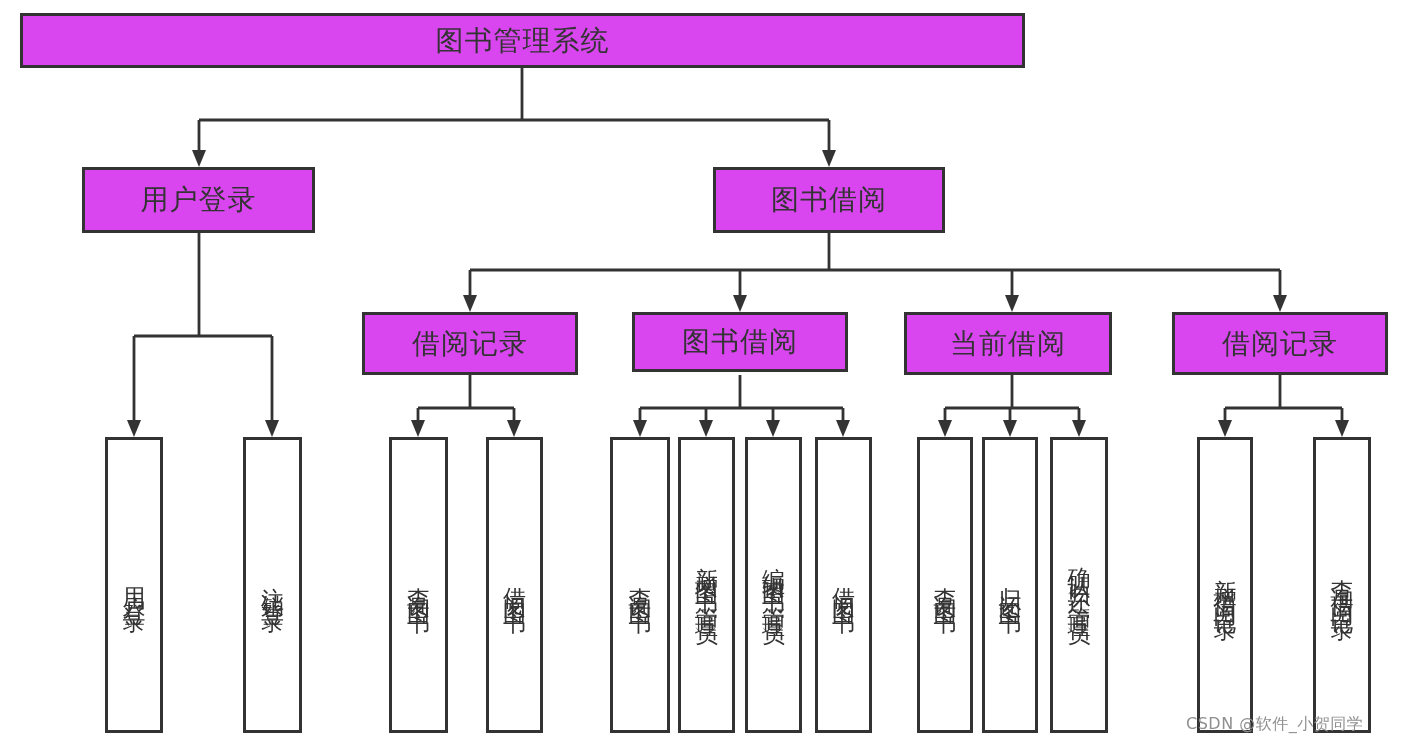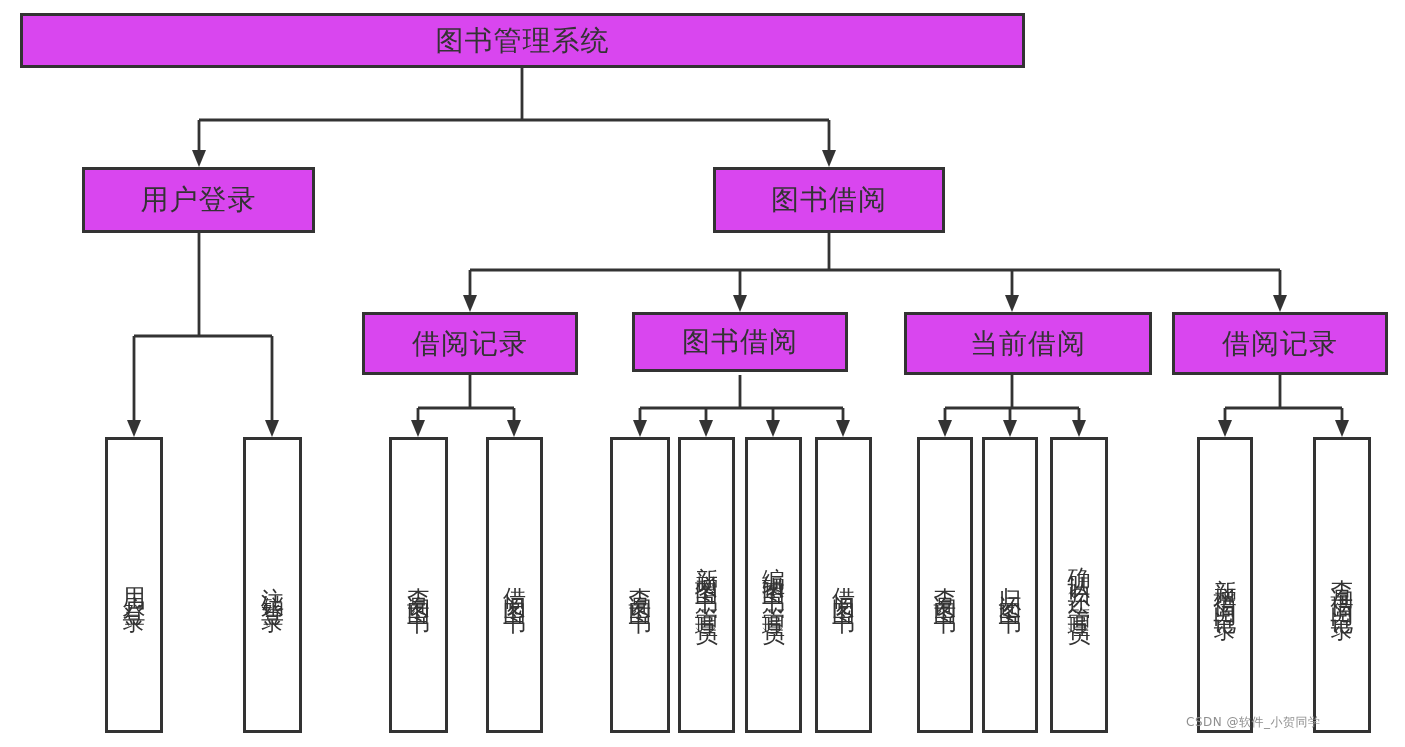--- a/index.html
+++ b/index.html
@@ -39,21 +39,21 @@
     writing-mode:vertical-rl;
     text-orientation:mixed;
     font-size:23px;
     letter-spacing:8px;
     line-height:1;
     white-space:nowrap;
   }
   .watermark{
     position:absolute;
     left:1186px;top:714px;
-    font-size:12px;
+    font-size:16px;
     color:var(--wm-color);
     letter-spacing:0.5px;
     white-space:nowrap;
     z-index:5;
   }
 </style>
 </head>
 <body>
 
 <div id="canvas">
@@ -127,21 +127,21 @@
     </g>
   </svg>
 
   <div class="node" style="left:20px;top:13px;width:1005px;height:55px;">图书管理系统</div>
 
   <div class="node" style="left:82px;top:167px;width:233px;height:66px;">用户登录</div>
   <div class="node" style="left:713px;top:167px;width:232px;height:66px;">图书借阅</div>
 
   <div class="node" style="left:362px;top:312px;width:216px;height:63px;">借阅记录</div>
   <div class="node" style="left:632px;top:312px;width:216px;height:60px;">图书借阅</div>
-  <div class="node" style="left:904px;top:312px;width:248px;height:63px;">当前借阅</div>
+  <div class="node" style="left:904px;top:312px;width:208px;height:63px;">当前借阅</div>
   <div class="node" style="left:1172px;top:312px;width:216px;height:63px;">借阅记录</div>
 
   <div class="leaf" style="left:105px;top:437px;width:58px;height:296px;">
     <span class="vtext">用户登录</span>
   </div>
   <div class="leaf" style="left:243px;top:437px;width:59px;height:296px;">
     <span class="vtext">注销登录</span>
   </div>
   <div class="leaf" style="left:389px;top:437px;width:59px;height:296px;">
     <span class="vtext">查询图书</span>

